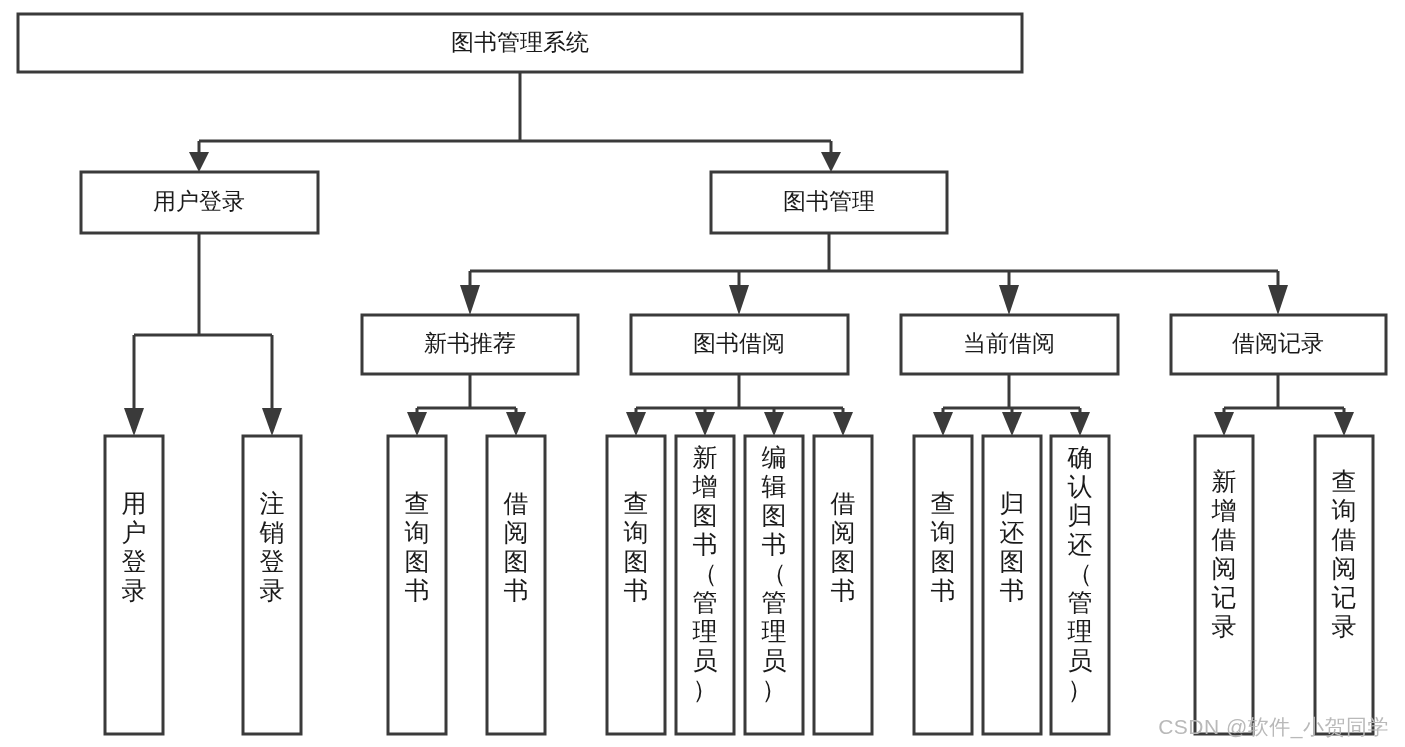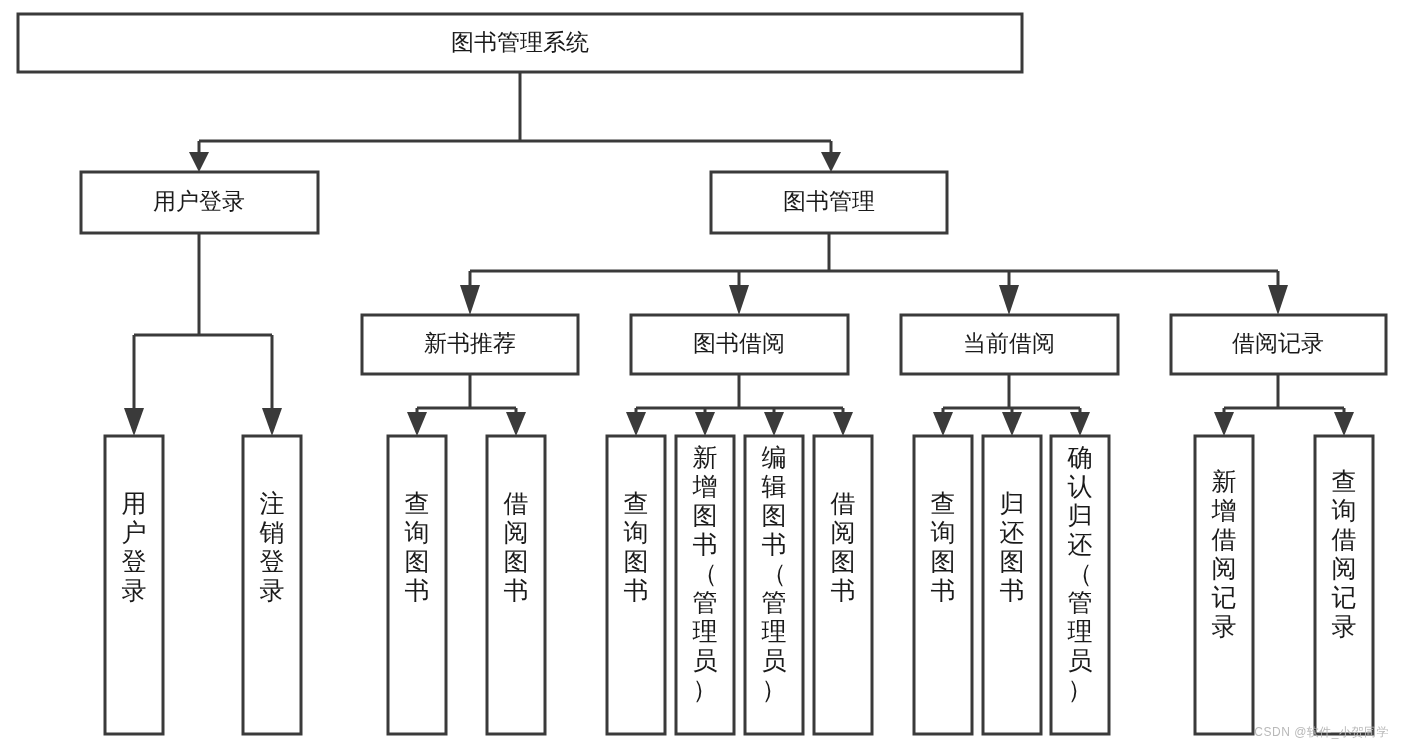--- a/index.html
+++ b/index.html
@@ -44,21 +44,21 @@
   }
   .arrow-head {
     fill: #3a3a3a;
     stroke: none;
   }
   .watermark {
     position: absolute;
     right: 16px;
     bottom: 6px;
     font-family: "Liberation Sans", "DejaVu Sans", sans-serif;
-    font-size: 12px;
+    font-size: 21px;
     color: #b9b9b9;
     white-space: nowrap;
     letter-spacing: 0.5px;
     pointer-events: none;
   }
 </style>
 </head>
 <body>
 
 <svg id="diagram" viewBox="0 0 1405 747" xmlns="http://www.w3.org/2000/svg">

